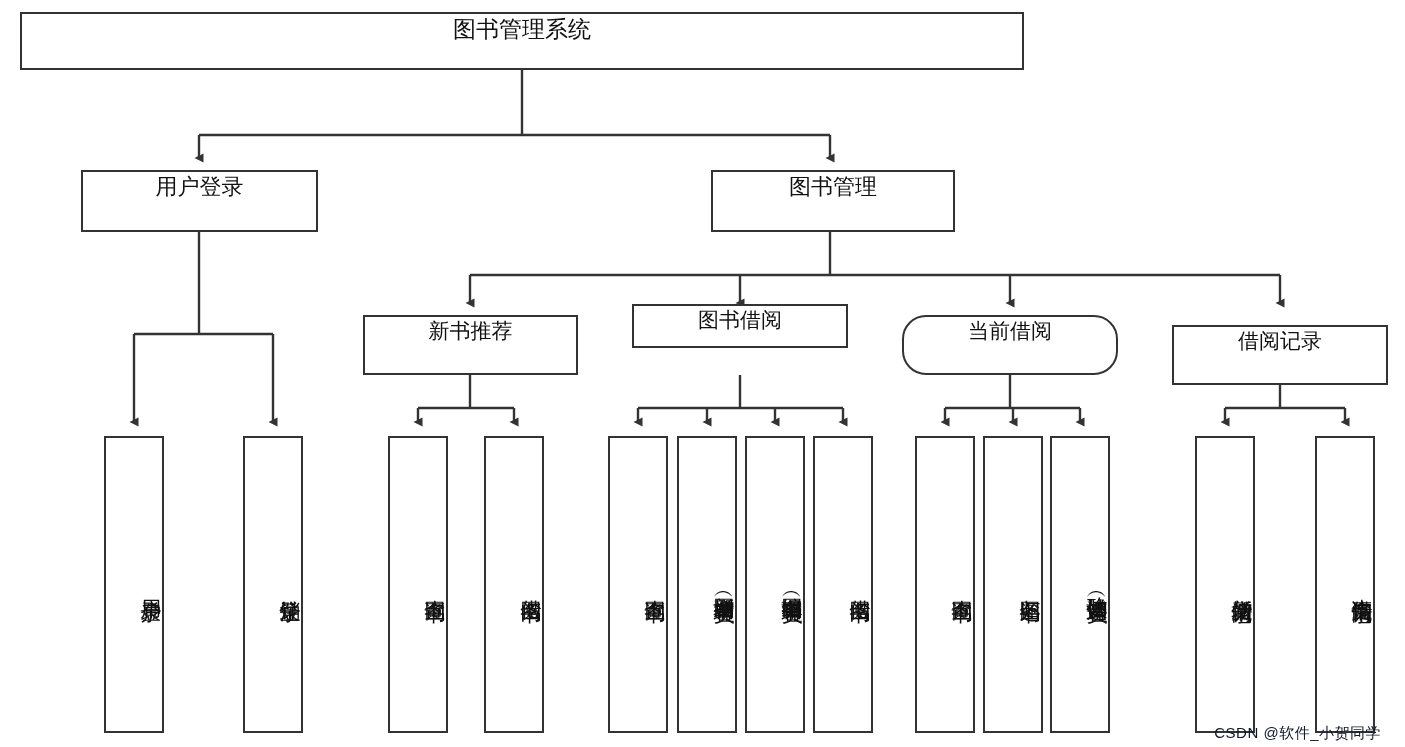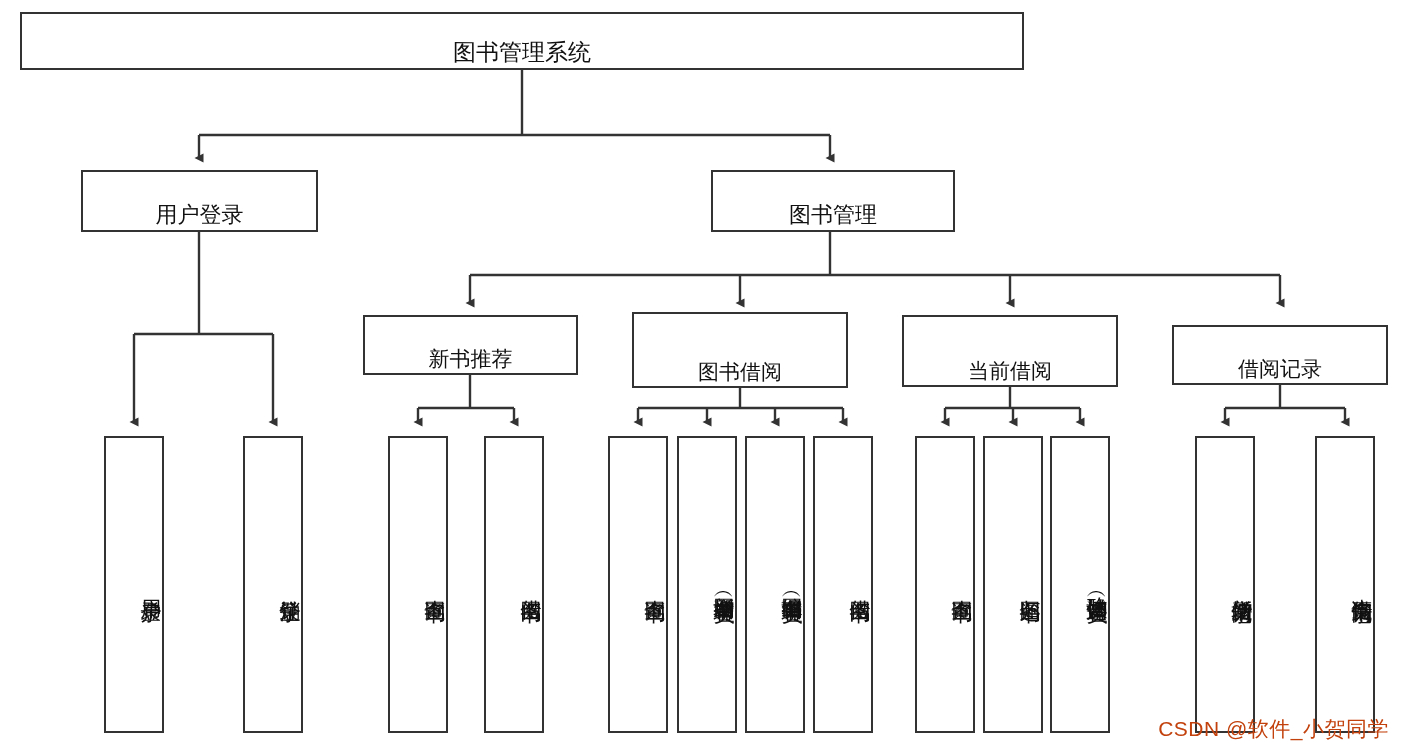--- a/index.html
+++ b/index.html
@@ -24,21 +24,21 @@
     width: 1405px;
     height: 747px;
     pointer-events: none;
   }
   .node {
     position: absolute;
     box-sizing: border-box;
     background: #ffffff;
     border: 2px solid #333333;
     display: flex;
-    align-items: flex-end;
+    align-items: flex-start;
     justify-content: center;
     color: #111111;
     z-index: 2;
   }
   .node.root {
     font-size: 23px;
   }
   .node.l2 {
     font-size: 22px;
   }
@@ -55,24 +55,24 @@
     justify-content: center;
   }
   .node.leaf .vtext {
     writing-mode: vertical-rl;
     text-orientation: upright;
     white-space: normal;
     letter-spacing: 1px;
   }
   .watermark {
     position: absolute;
-    right: 16px;
+    right: 24px;
     bottom: 4px;
-    font-size: 21px;
-    color: #c2410c;
+    font-size: 15px;
+    color: #0f172a;
     letter-spacing: 0.5px;
     z-index: 3;
     white-space: nowrap;
   }
 </style>
 </head>
 <body>
 
 <div id="canvas">
 
@@ -133,24 +133,24 @@
   <div class="node l2" style="left:81px; top:170px; width:237px; height:62px;">
     <span>用户登录</span>
   </div>
   <div class="node l2" style="left:711px; top:170px; width:244px; height:62px;">
     <span>图书管理</span>
   </div>
 
   <div class="node l3" style="left:363px; top:315px; width:215px; height:60px;">
     <span>新书推荐</span>
   </div>
-  <div class="node l3" style="left:632px; top:312px; width:216px; height:76px;">
+  <div class="node l3" style="left:632px; top:304px; width:216px; height:44px;">
     <span>图书借阅</span>
   </div>
-  <div class="node l3" style="left:902px; top:315px; width:216px; height:72px;">
+  <div class="node l3" style="left:902px; top:315px; width:216px; height:60px;border-radius:24px;">
     <span>当前借阅</span>
   </div>
   <div class="node l3" style="left:1172px; top:325px; width:216px; height:60px;">
     <span>借阅记录</span>
   </div>
 
   <div class="node leaf" style="left:104px; top:436px; width:60px; height:297px;">
     <span class="vtext">用户登录</span>
   </div>
   <div class="node leaf" style="left:243px; top:436px; width:60px; height:297px;">

